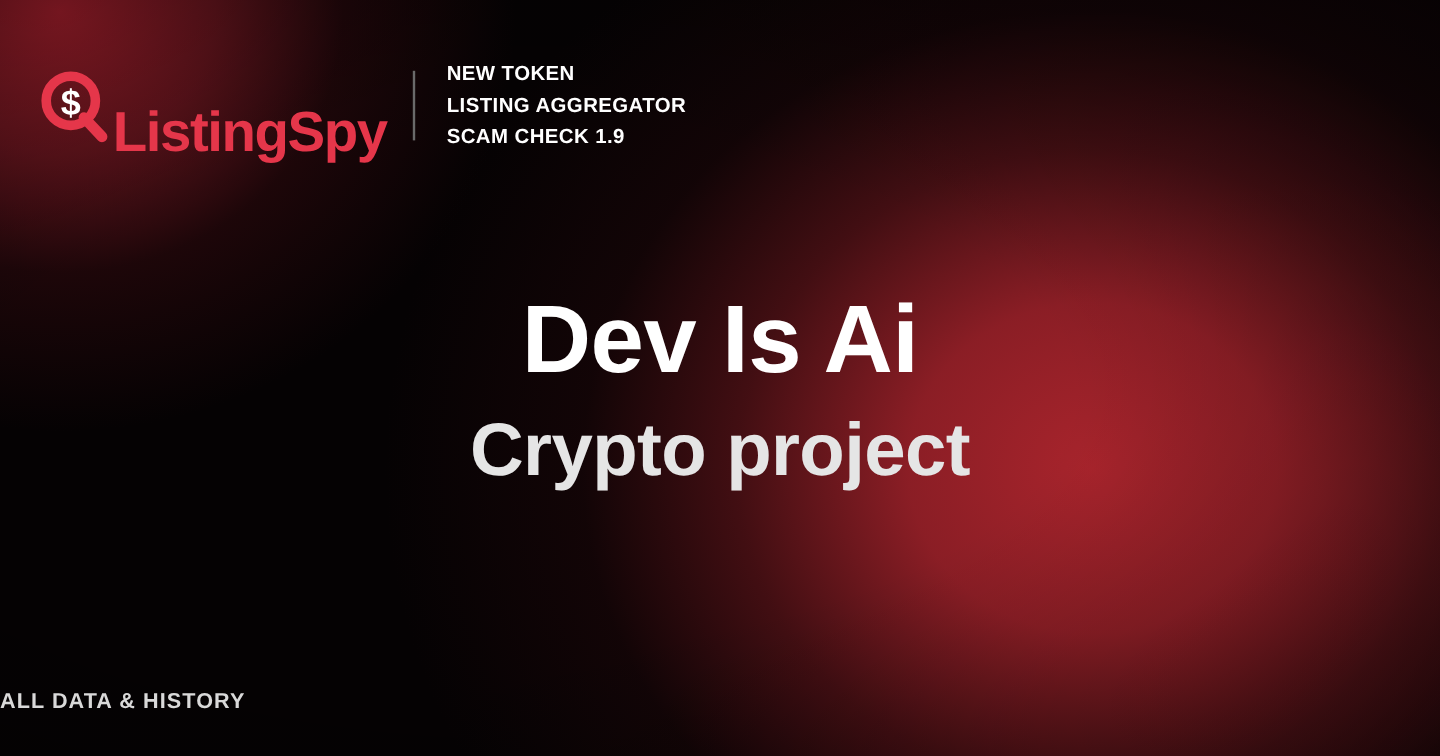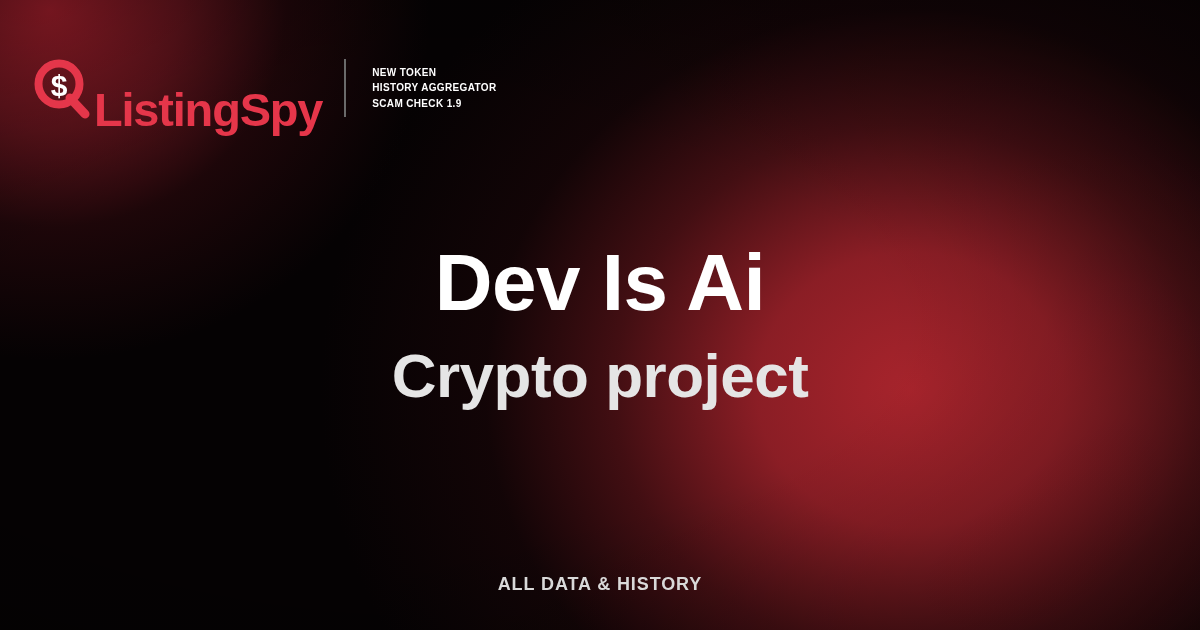--- a/index.html
+++ b/index.html
@@ -108,21 +108,21 @@
   .brand-divider {
     width: 2px;
     height: 58px;
     background: #6a6a6a;
     margin: 0 26px 0 22px;
     flex: none;
   }
 
   .brand-tagline {
     color: #ffffff;
-    font-size: 10px;
+    font-size: 17px;
     font-weight: bold;
     line-height: 1.52;
     letter-spacing: 0.35px;
     white-space: nowrap;
   }
 
   
   .center-block {
     position: absolute;
     left: 0;
@@ -148,21 +148,21 @@
     letter-spacing: -0.5px;
     margin: 22px 0 0 0;
   }
 
   
   .footer {
     position: absolute;
     left: 0;
     right: 0;
     top: 574px;
-    text-align: center;
+    text-align: left;
     color: #D9D9D9;
     font-size: 18px;
     font-weight: bold;
     letter-spacing: 0.9px;
   }
 </style>
 </head>
 <body>
 
 <div id="og-card">
@@ -185,21 +185,21 @@
 
         <text x="27" y="38.5" text-anchor="middle" font-family="Liberation Sans, sans-serif" font-size="30" font-weight="bold" fill="#ffffff">$</text>
       </svg>
       <span class="brand-name">ListingSpy</span>
     </div>
 
     <div class="brand-divider"></div>
 
     <div class="brand-tagline">
       <div>NEW TOKEN</div>
-      <div>HISTORY AGGREGATOR</div>
+      <div>LISTING AGGREGATOR</div>
       <div>SCAM CHECK 1.9</div>
     </div>
 
   </div>
 
   <div class="center-block">
     <h1 class="title">Dev Is Ai</h1>
     <h2 class="subtitle">Crypto project</h2>
   </div>
 

